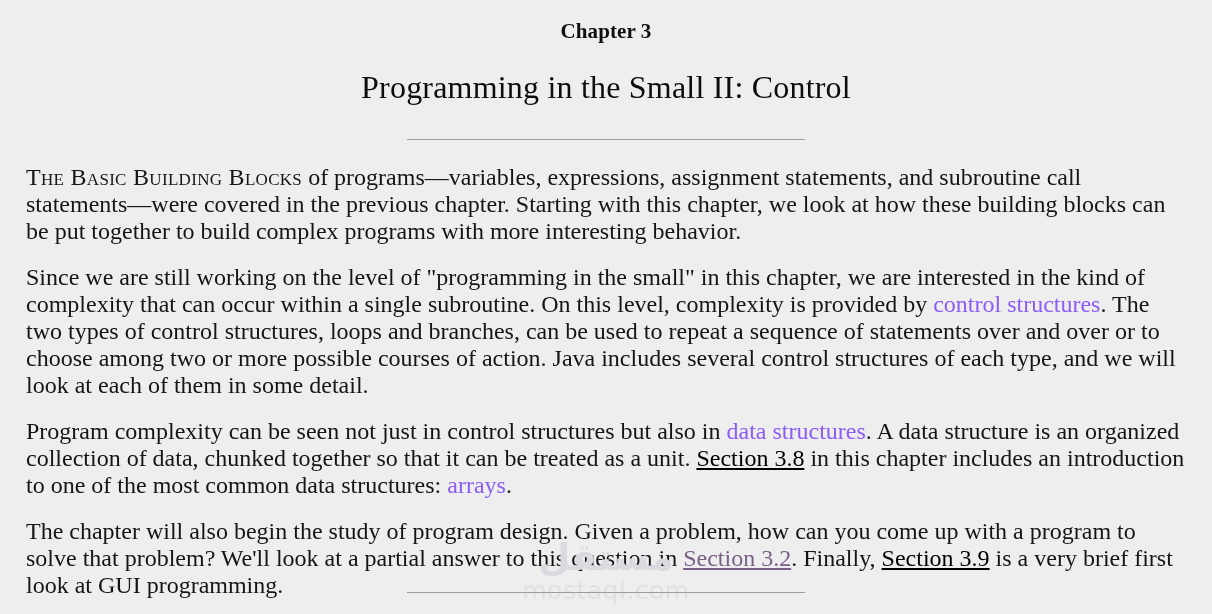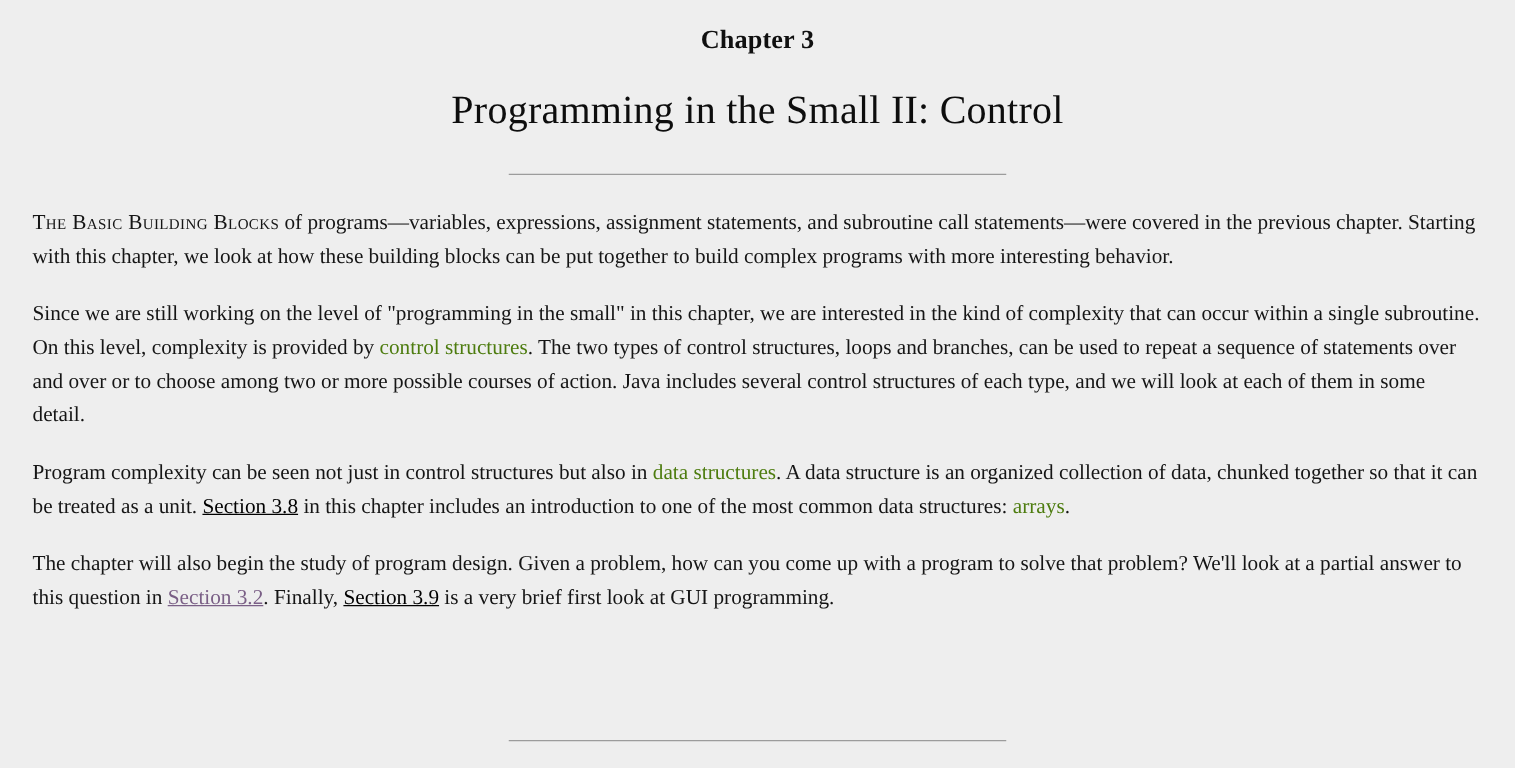--- a/index.html
+++ b/index.html
@@ -62,42 +62,42 @@
     transform: translateX(-50%);
     top: 592px;
   }
 
   
   .body-copy {
     margin-top: 24px;
   }
   p.para {
     margin: 0 0 19px 0;
-    font-size: 17px;
+    font-size: 24px;
     line-height: 27px;
     text-align: left;
     color: #151515;
   }
   p.para:last-child { margin-bottom: 16px; }
 
   .smallcaps {
     font-variant: small-caps;
     letter-spacing: 0.3px;
   }
 
   a.link {
     color: #000000;
     text-decoration: underline;
   }
   a.link.visited {
     color: #7a5f86;
     text-decoration: underline;
   }
   span.term {
-    color: #4d7c0f;
+    color: #8b5cf6;
   }
 
   
   .watermark {
     position: absolute;
     left: 0;
     right: 0;
     top: 537px;
     display: flex;
     flex-direction: column;
@@ -139,16 +139,20 @@
     <p class="para"><span class="smallcaps">The Basic Building Blocks</span><span> of programs—variables, expressions, assignment statements, and subroutine call statements—were covered in the previous chapter. Starting with this chapter, we look at how these building blocks can be put together to build complex programs with more interesting behavior.</span></p>
 
     <p class="para"><span>Since we are still working on the level of "programming in the small" in this chapter, we are interested in the kind of complexity that can occur within a single subroutine. On this level, complexity is provided by </span><span class="term">control structures</span><span>. The two types of control structures, loops and branches, can be used to repeat a sequence of statements over and over or to choose among two or more possible courses of action. Java includes several control structures of each type, and we will look at each of them in some detail.</span></p>
 
     <p class="para"><span>Program complexity can be seen not just in control structures but also in </span><span class="term">data structures</span><span>. A data structure is an organized collection of data, chunked together so that it can be treated as a unit. </span><a class="link" href="#">Section 3.8</a><span> in this chapter includes an introduction to one of the most common data structures: </span><span class="term">arrays</span><span>.</span></p>
 
     <p class="para"><span>The chapter will also begin the study of program design. Given a problem, how can you come up with a program to solve that problem? We'll look at a partial answer to this question in </span><a class="link visited" href="#">Section 3.2</a><span>. Finally, </span><a class="link" href="#">Section 3.9</a><span> is a very brief first look at GUI programming.</span></p>
 
   </div>
 
+  <div class="watermark">
+    <div class="watermark-mark">مستقل</div>
+    <div class="watermark-domain">mostaql.com</div>
+  </div>
 
   <hr class="rule rule-bottom">
 
 </div>
 
 </body></html>

